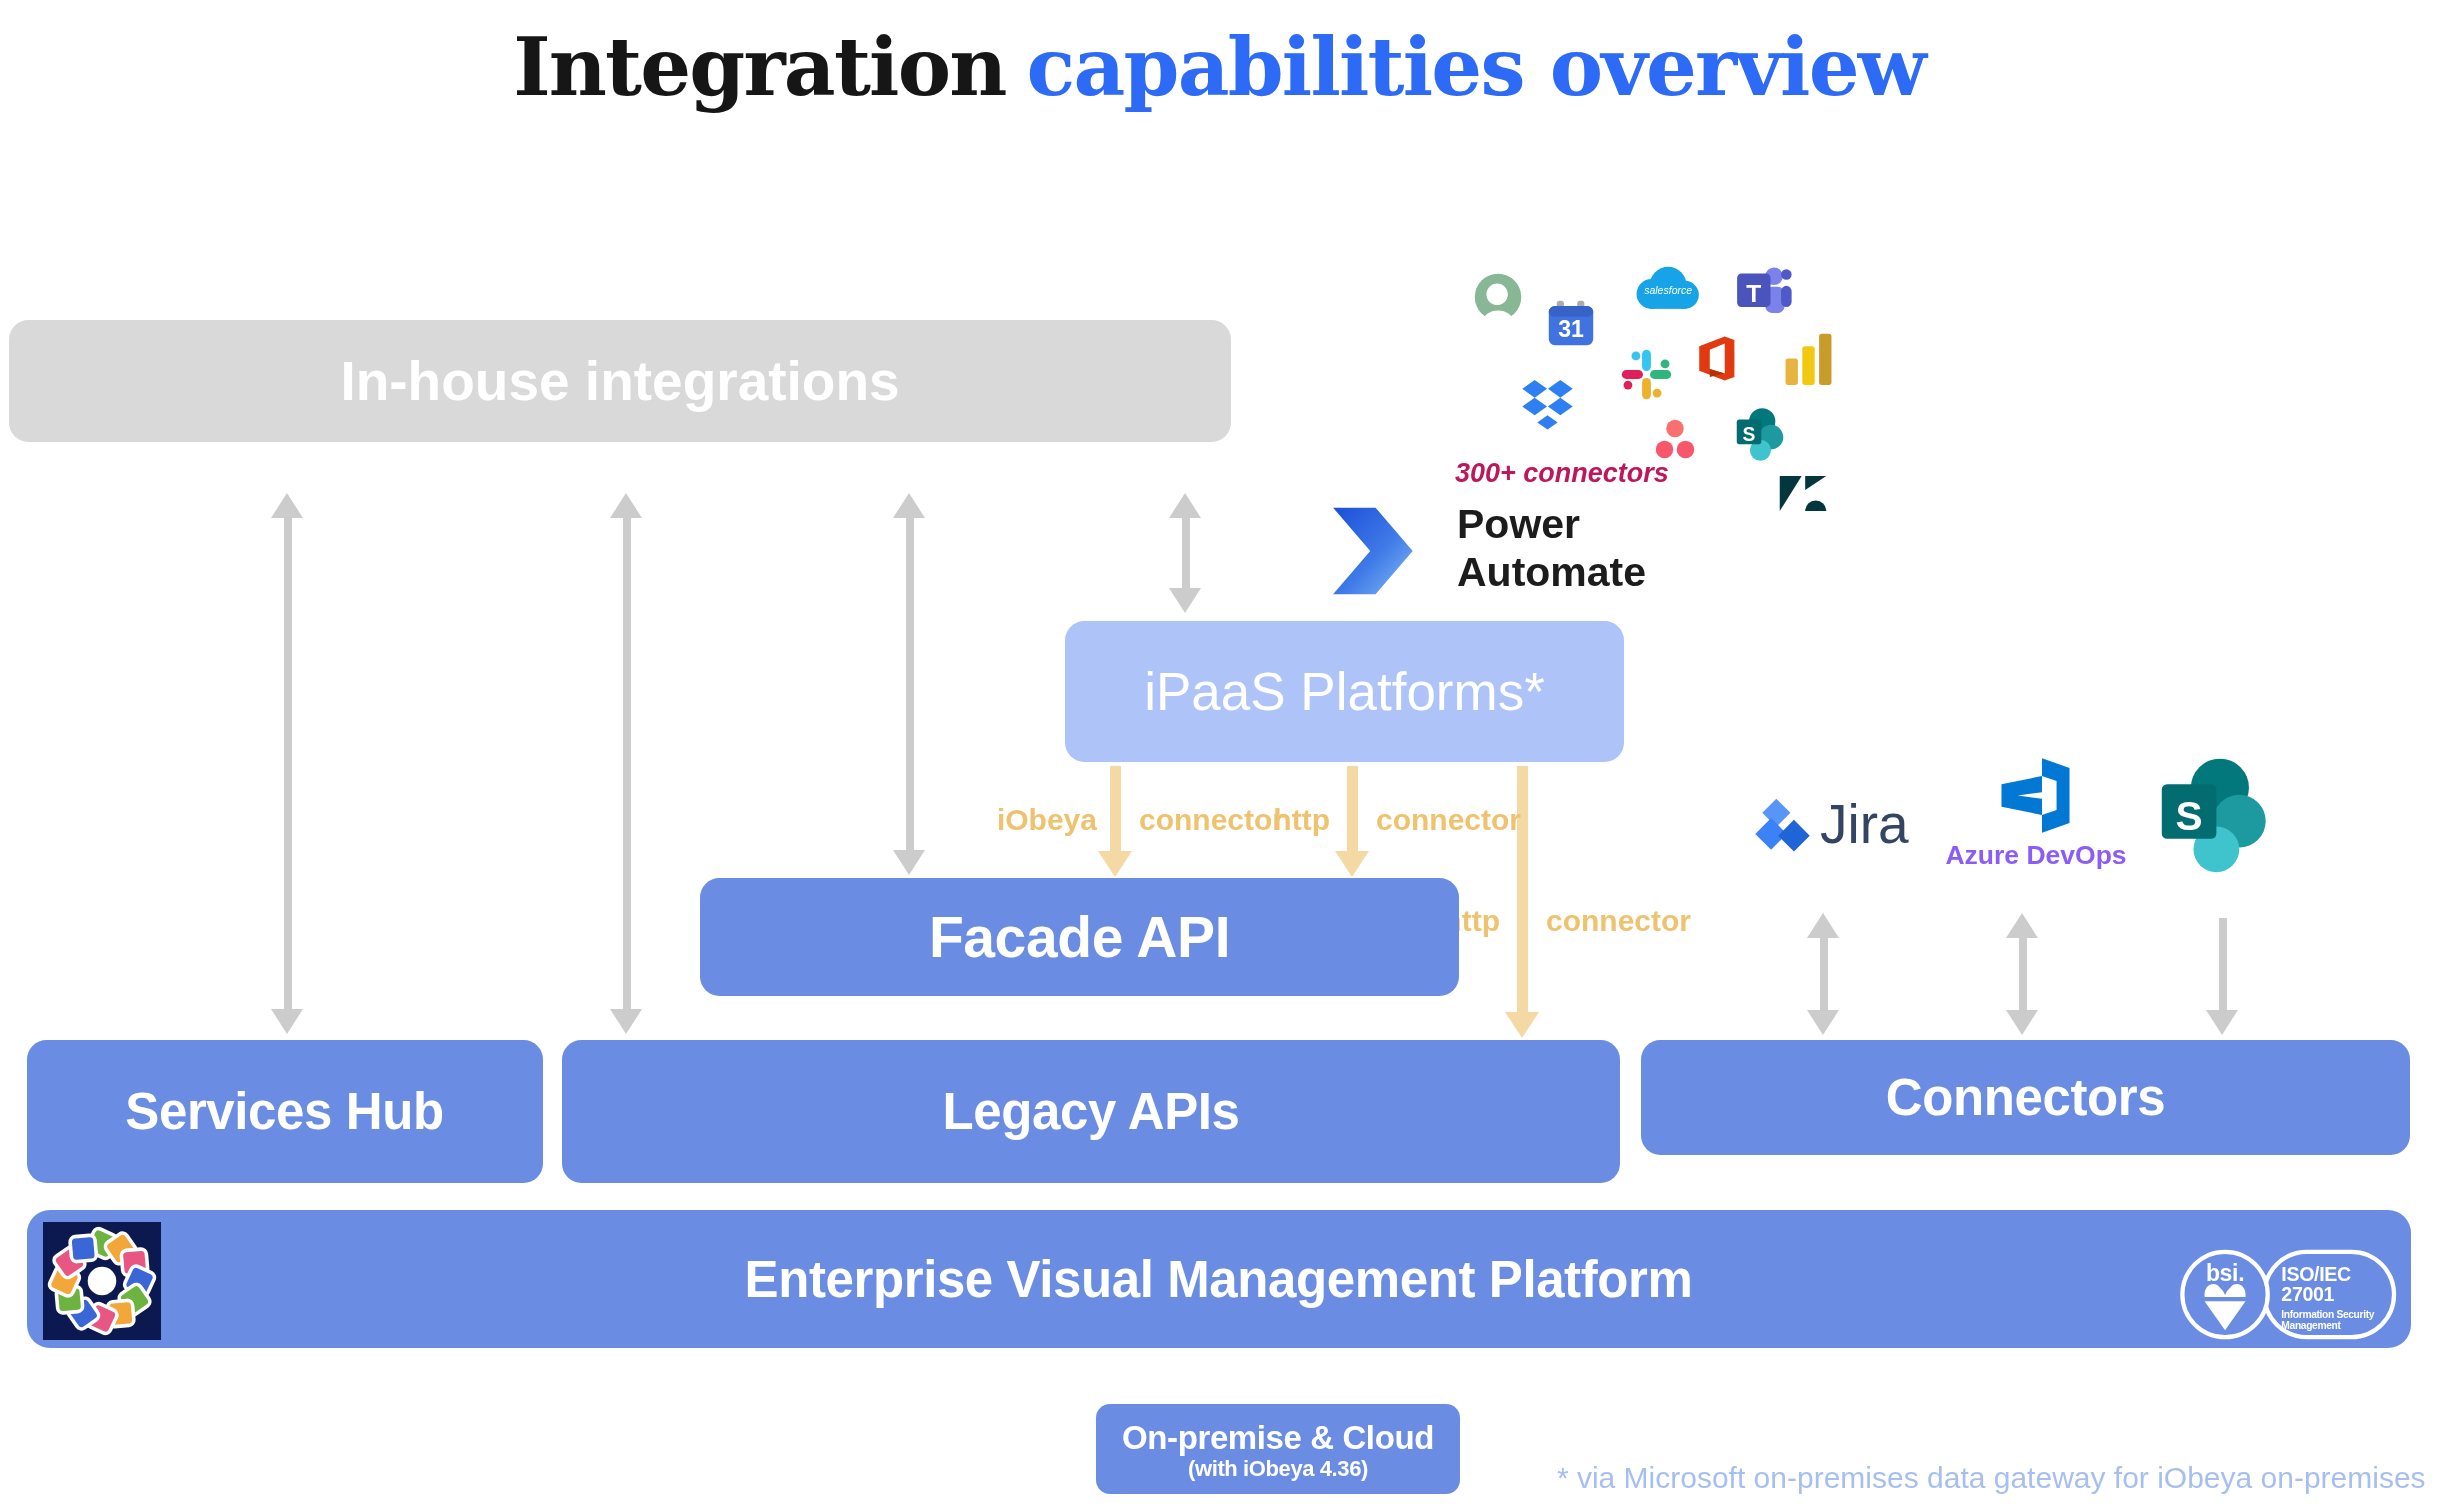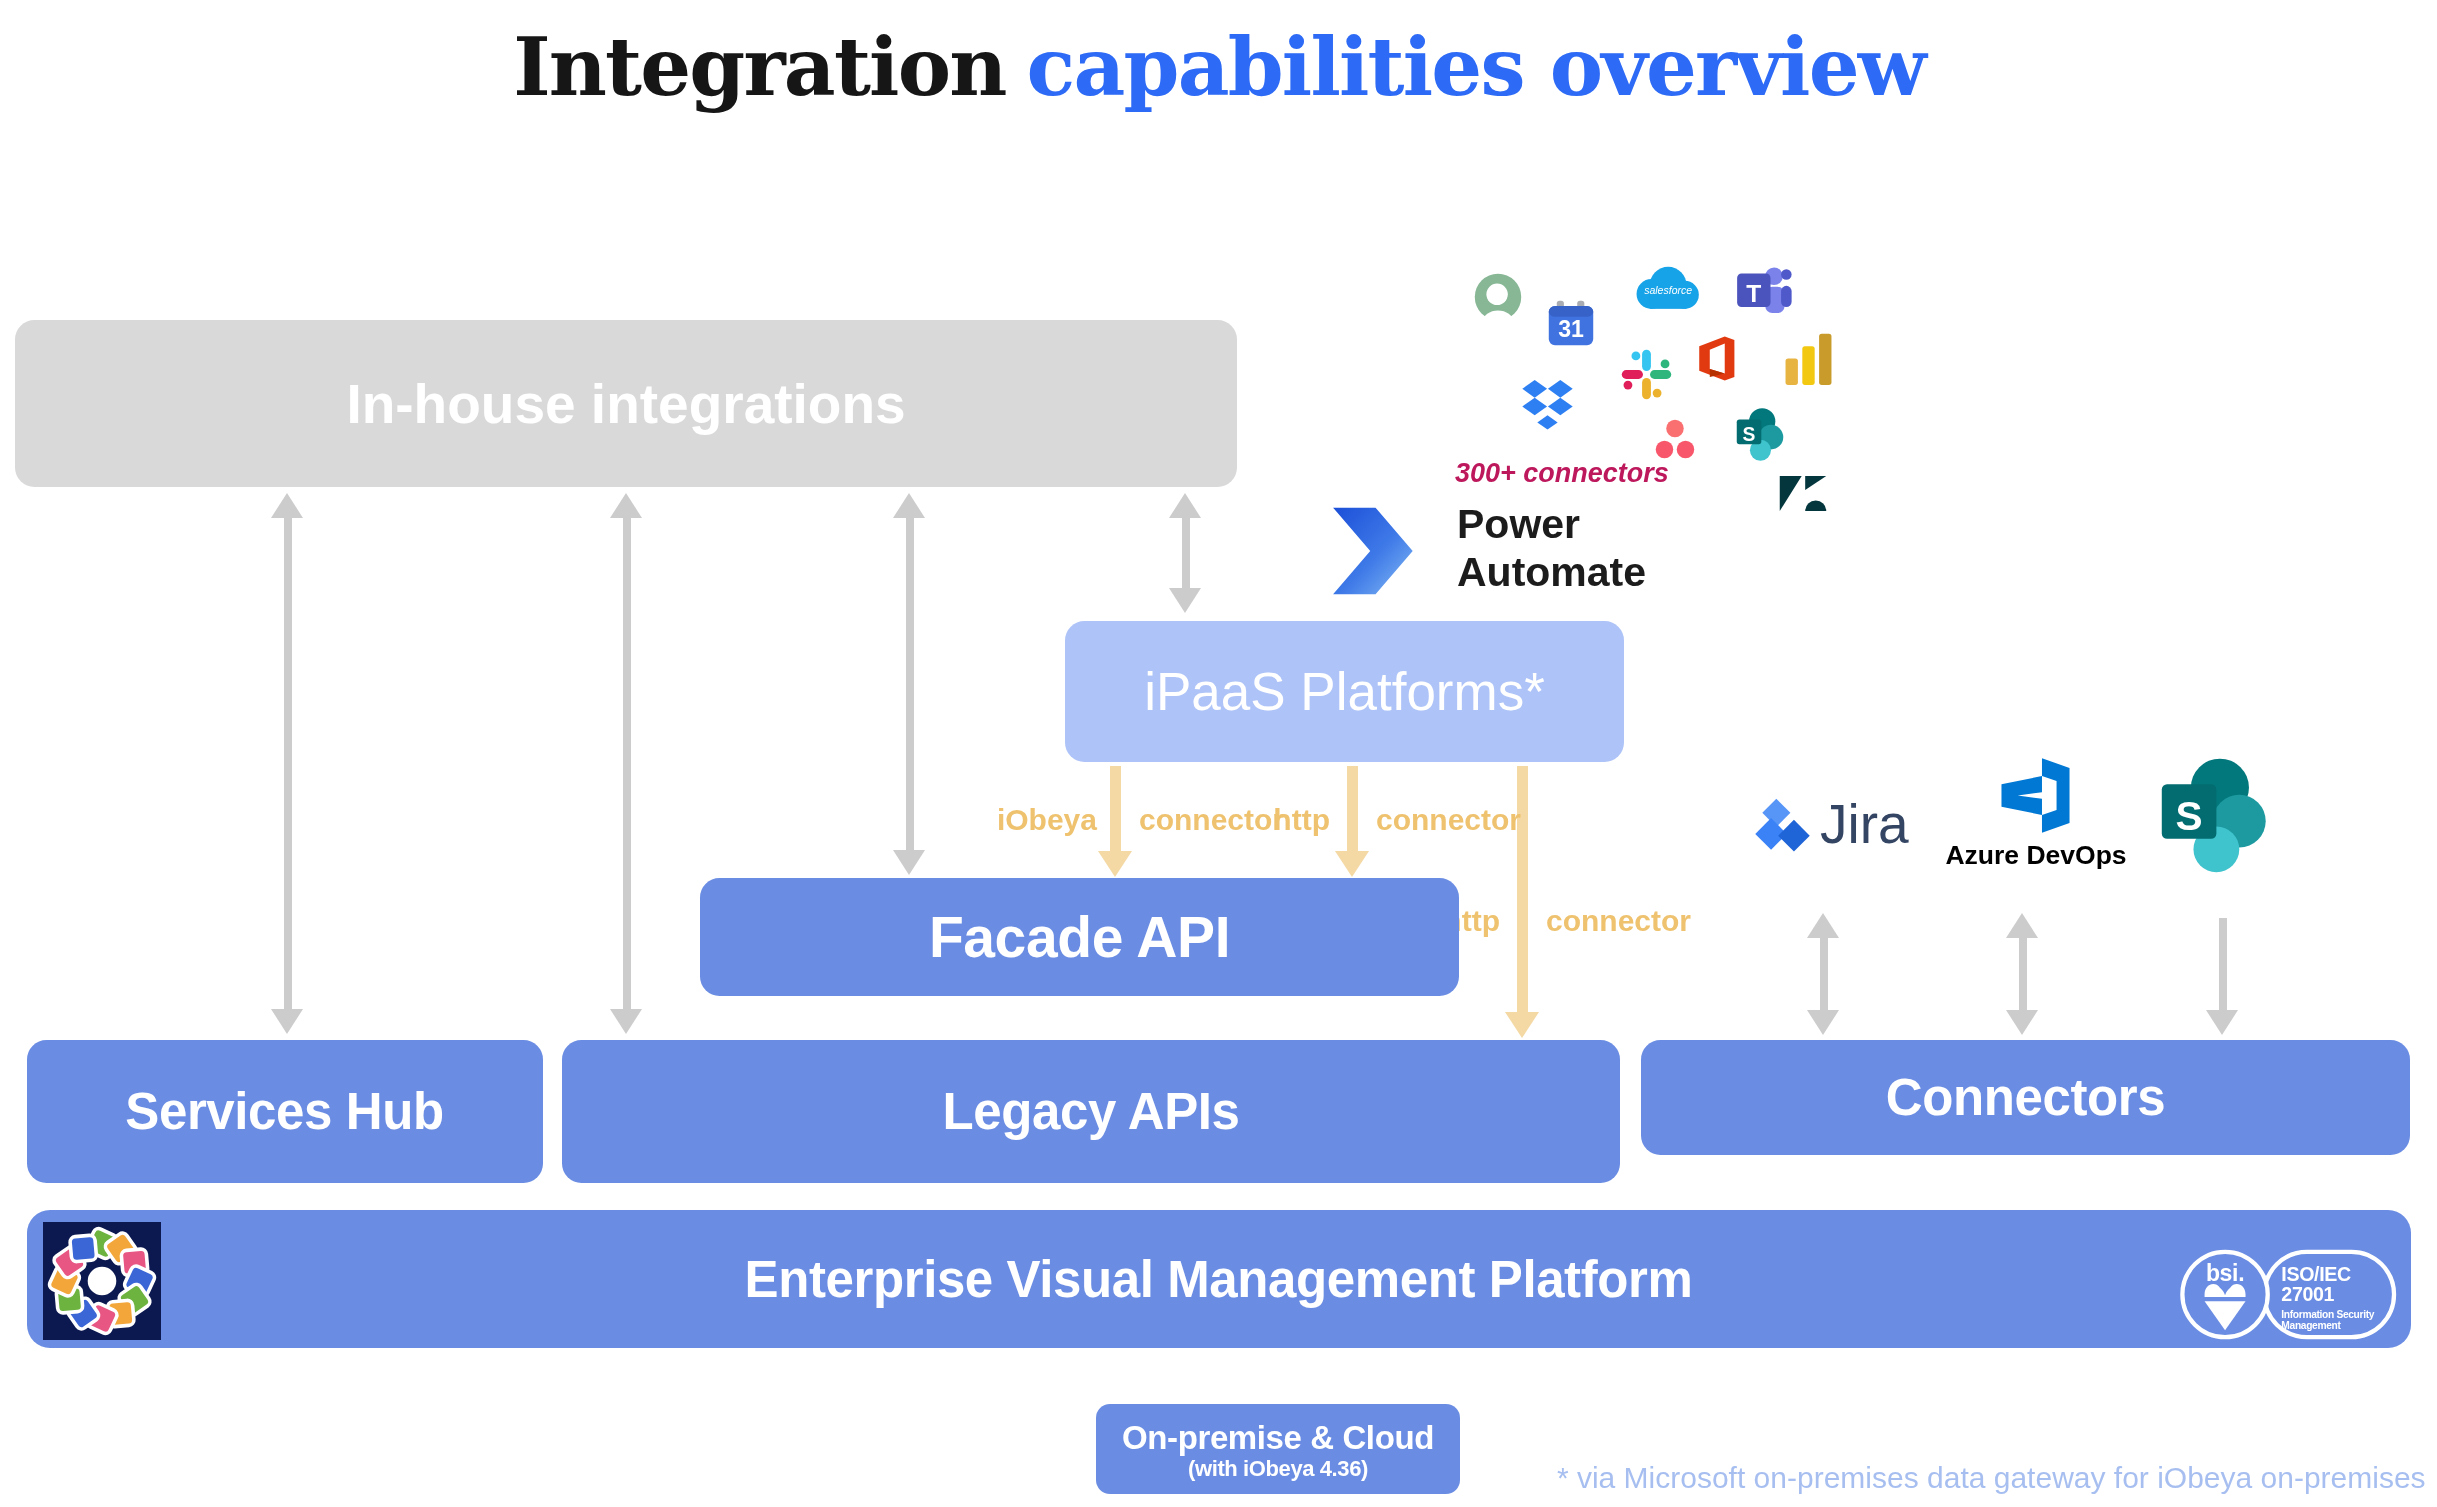--- a/index.html
+++ b/index.html
@@ -37,37 +37,37 @@
   .tar{position:absolute;width:35px;}
   .tar .sh{position:absolute;left:50%;margin-left:-5.7px;top:0;bottom:23px;width:11.5px;background:#f4d9a5;}
   .tar .hb{position:absolute;bottom:0;left:0;width:0;height:0;
            border-left:17.7px solid transparent;border-right:17.7px solid transparent;
            border-top:26.5px solid #f4d9a5;}
   .tlabel{position:absolute;font-weight:600;font-size:30px;color:#eec26e;white-space:nowrap;}
 
   .count-label{position:absolute;font-weight:700;font-size:27px;color:#be185d;white-space:nowrap;font-style:italic;}
   .pa-text{position:absolute;font-weight:600;font-size:41px;line-height:48px;color:#1c1c1c;}
   .jira-text{position:absolute;font-weight:500;font-size:55px;color:#344563;}
-  .ado-text{position:absolute;width:230px;text-align:center;font-weight:700;font-size:26.5px;color:#000000;}
+  .ado-text{position:absolute;width:230px;text-align:center;font-weight:700;font-size:26.5px;color:#8b5cf6;}
   .footnote{position:absolute;font-size:30px;color:#a7bff0;white-space:nowrap;}
 
   .platform-label{position:absolute;left:0;right:0;top:0;bottom:0;display:flex;align-items:center;
                   justify-content:center;font-weight:700;font-size:51px;color:#fff;letter-spacing:-0.4px;}
   .dep-line1{font-size:33px;line-height:39px;}
   .dep-line2{font-size:22px;line-height:23px;}
   svg text{font-family:"Liberation Sans",sans-serif;}
 </style>
 </head>
 <body>
 
 <div id="canvas">
 
   <div class="title"><span>Integration</span><span class="accent">capabilities overview</span></div>
 
-  <div class="graybox" style="left:15px;top:320px;width:1222px;height:167px;font-size:55px;">
+  <div class="graybox" style="left:9px;top:320px;width:1222px;height:122px;font-size:55px;">
     <span>In-house integrations</span>
   </div>
 
   <div class="gar" style="left:271px;top:493px;height:541px;">
       <i class="ht"></i>
       <i class="sh"></i>
       <i class="hb"></i>
     </div>
   <div class="gar" style="left:610px;top:493px;height:541px;">
       <i class="ht"></i>

